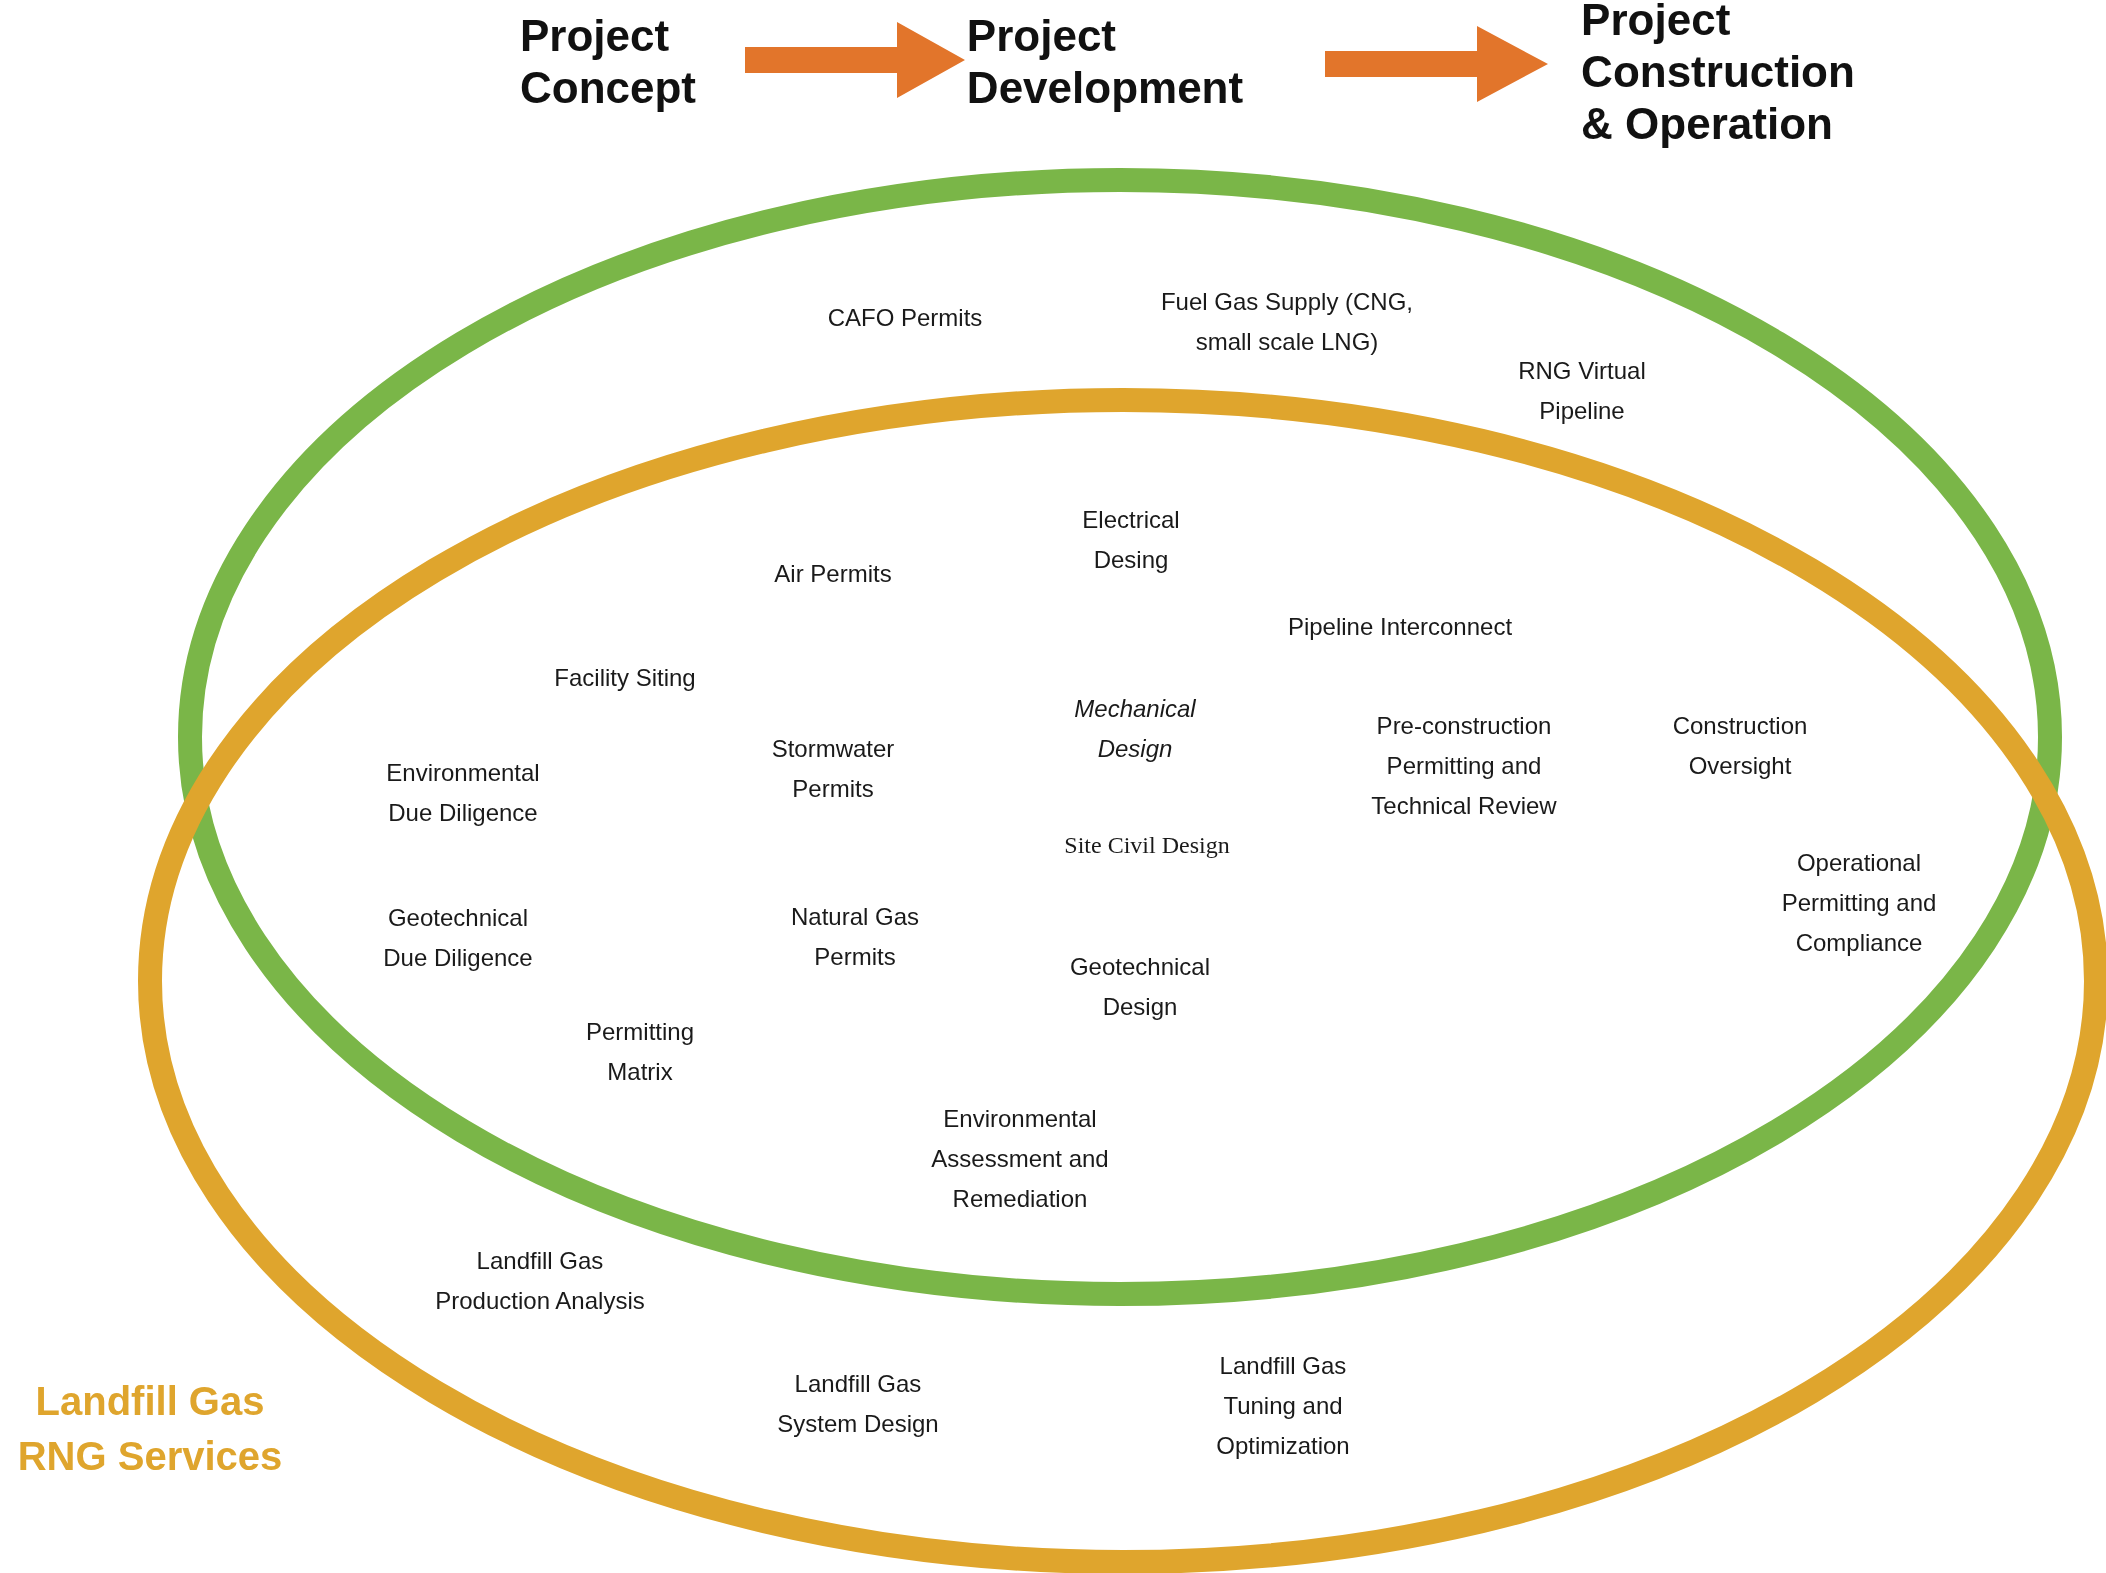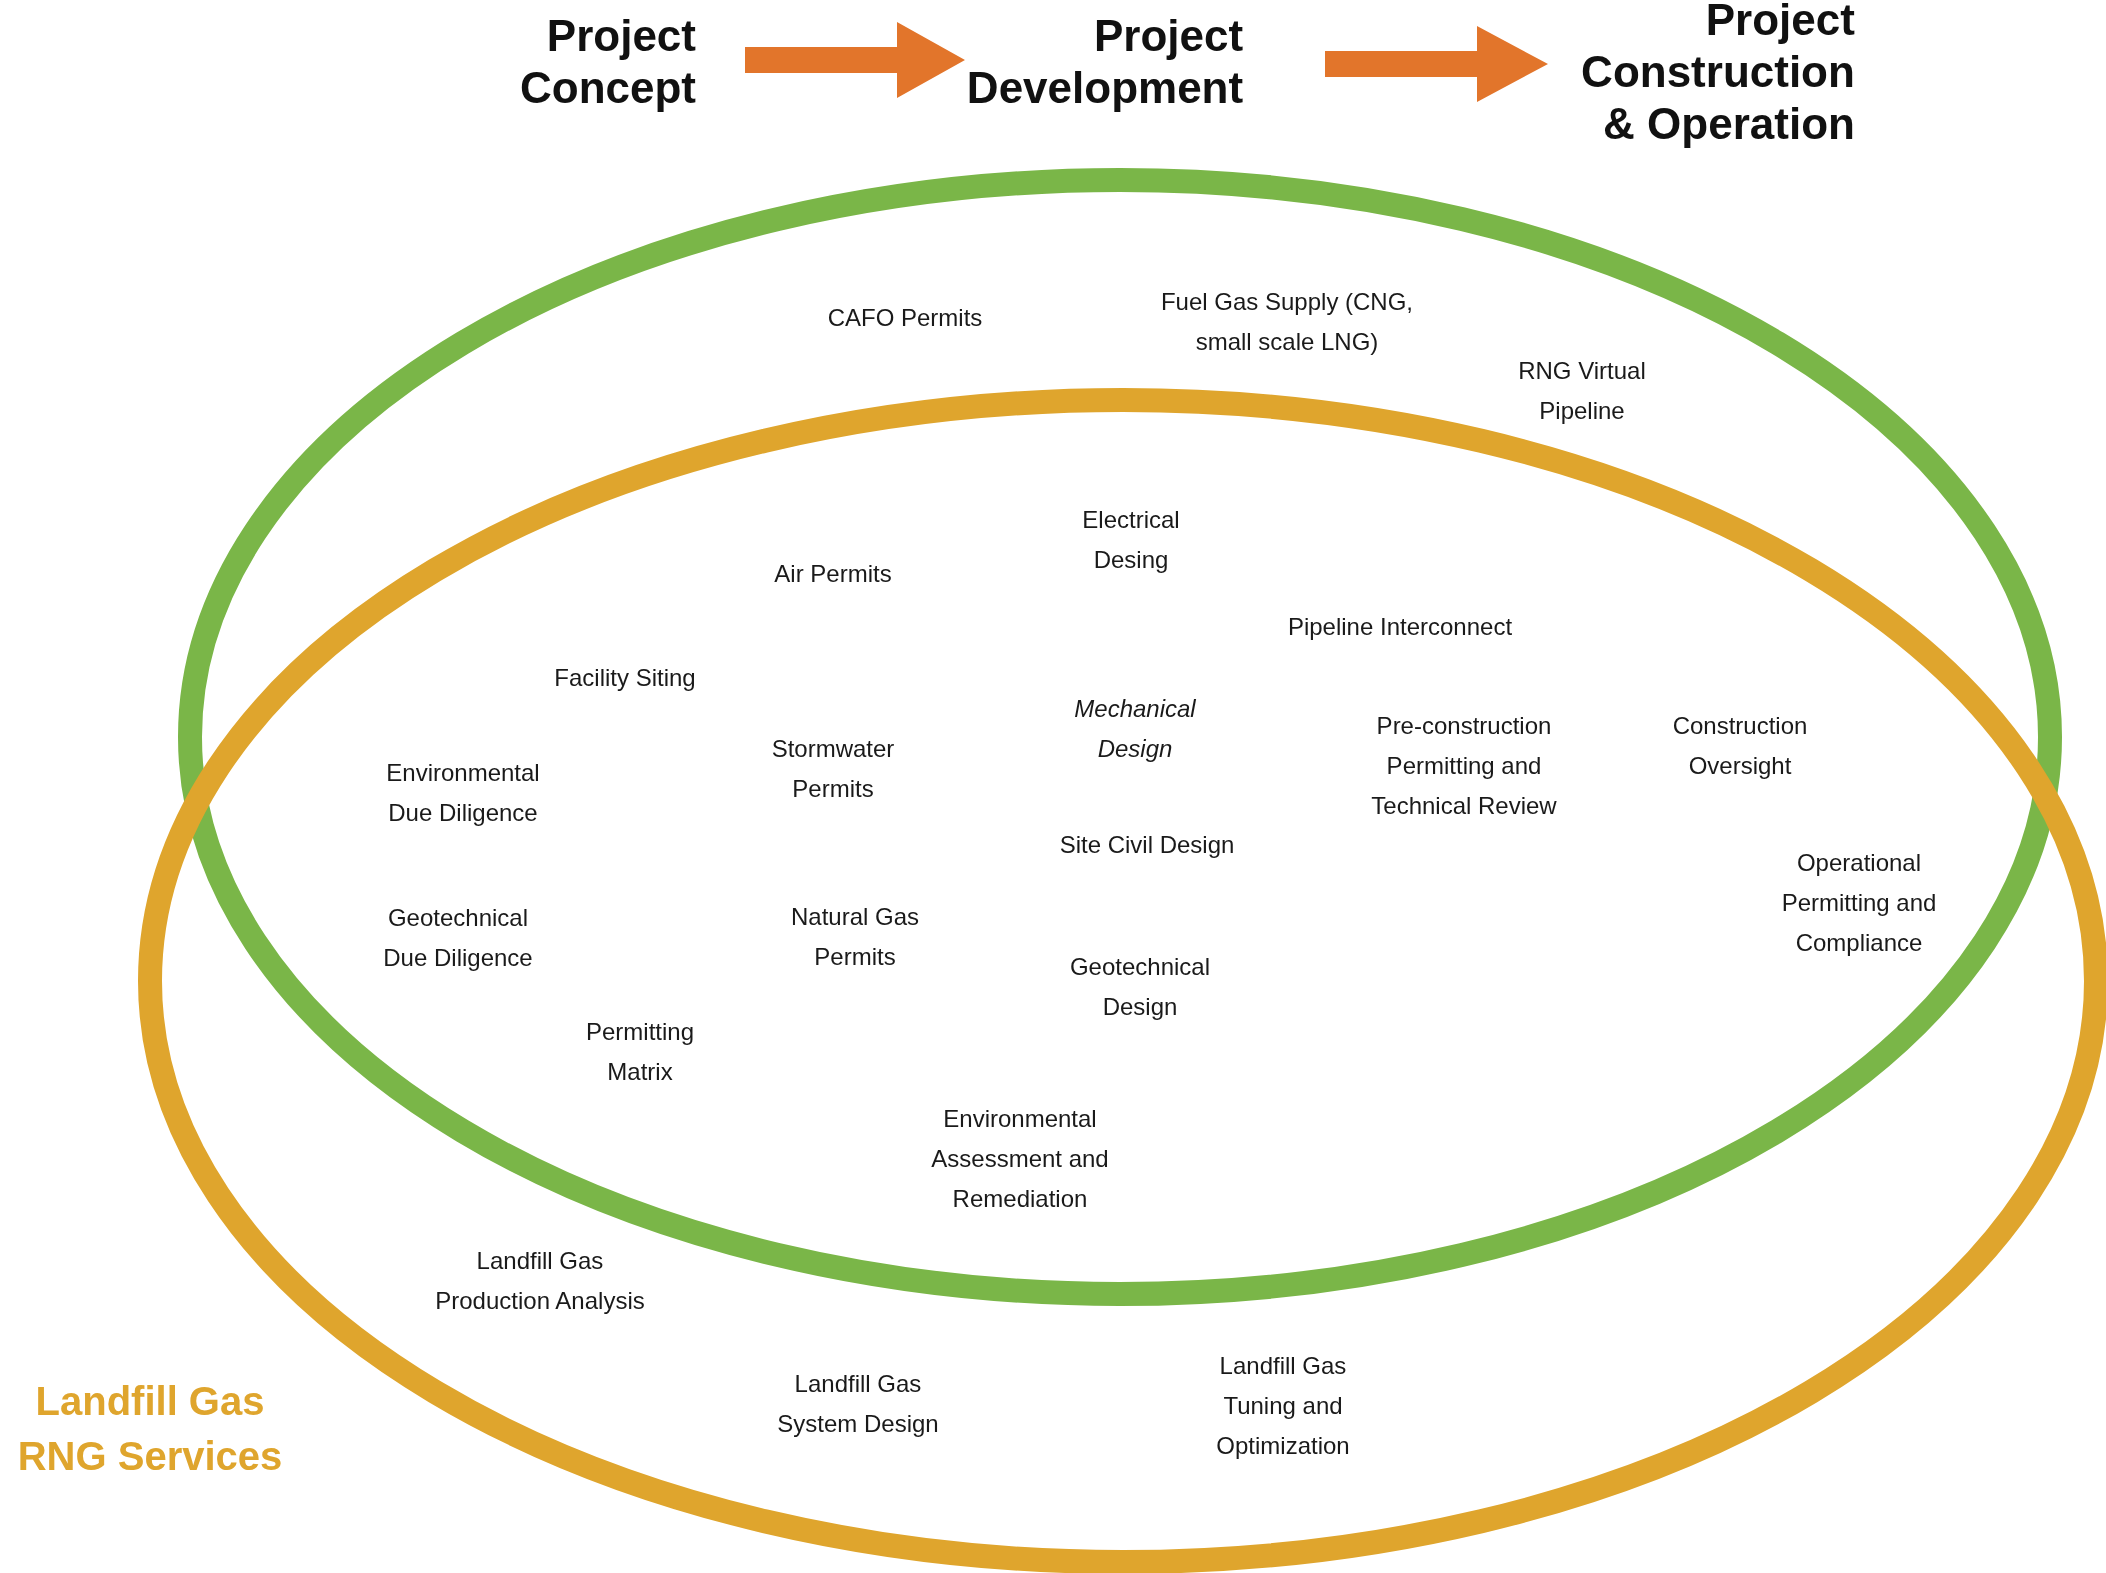--- a/index.html
+++ b/index.html
@@ -7,21 +7,21 @@
     position:relative;
     width:2106px;height:1573px;
     background:#ffffff;
     font-family:"Liberation Sans", sans-serif;
     overflow:hidden;
   }
   #venn-svg{position:absolute;left:0;top:0;width:2106px;height:1573px;}
   .flow-label{
     position:absolute;
     transform:translate(-50%,-50%);
-    text-align:right;
+    text-align:left;
     font-size:44px;font-weight:bold;line-height:52px;
     color:#111111;white-space:pre-line;
   }
   .ring-label{
     position:absolute;
     transform:translate(-50%,-50%);
     text-align:center;
     font-size:40px;font-weight:bold;line-height:55px;
     white-space:pre-line;
   }
@@ -71,21 +71,21 @@
 Design</div>
       <div class="service-item" style="left: 1464px; top: 766px;">Pre-construction
 Permitting and
 Technical Review</div>
       <div class="service-item" style="left: 1740px; top: 746px;">Construction
 Oversight</div>
       <div class="service-item" style="left: 463px; top: 793px;">Environmental
 Due Diligence</div>
       <div class="service-item" style="left: 833px; top: 769px;">Stormwater
 Permits</div>
-      <div class="service-item" style="left: 1147px; top: 845px;">Site Civil Design</div>
+      <div class="service-item" style="left: 1147px; top: 845px; font-family: Liberation Serif, serif;">Site Civil Design</div>
       <div class="service-item" style="left: 1859px; top: 903px;">Operational
 Permitting and
 Compliance</div>
       <div class="service-item" style="left: 458px; top: 938px;">Geotechnical
 Due Diligence</div>
       <div class="service-item" style="left: 855px; top: 937px;">Natural Gas
 Permits</div>
       <div class="service-item" style="left: 1140px; top: 987px;">Geotechnical
 Design</div>
       <div class="service-item" style="left: 640px; top: 1052px;">Permitting

